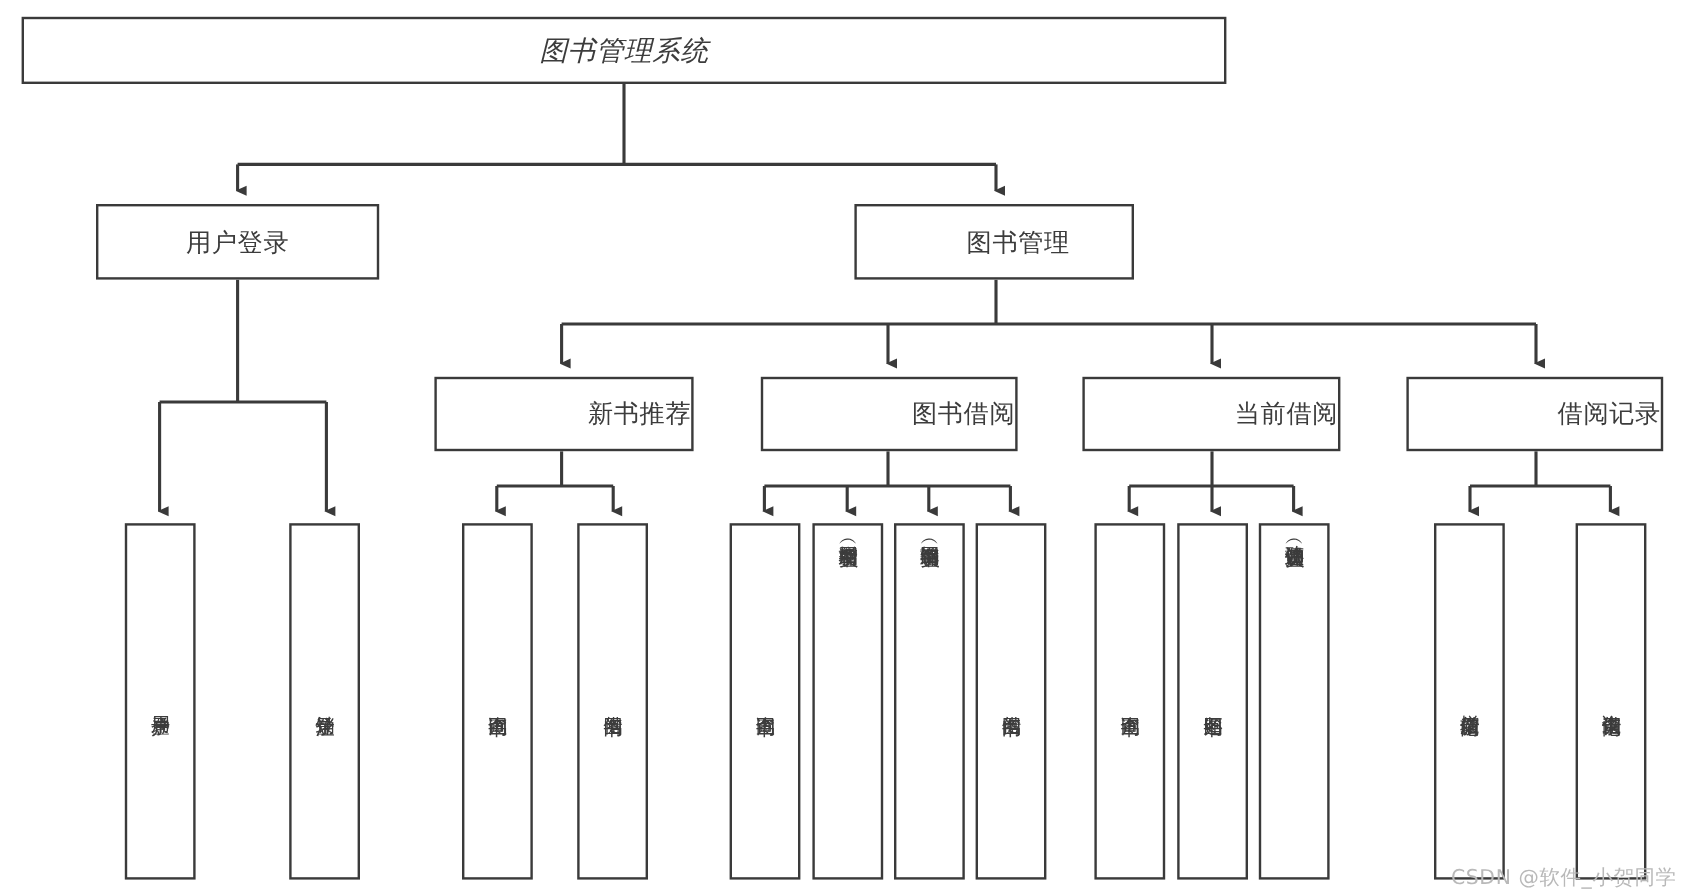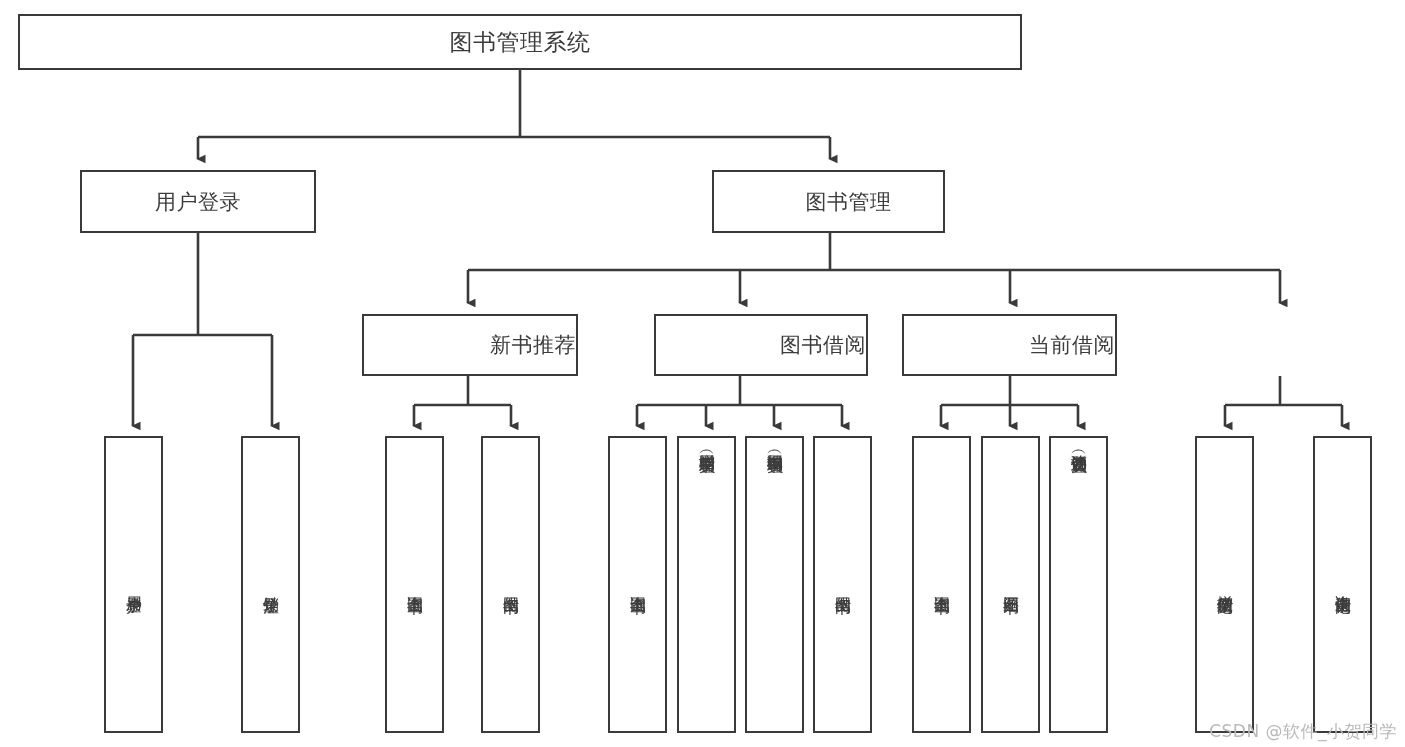--- a/index.html
+++ b/index.html
@@ -124,40 +124,43 @@
       <path d="M 1010 405 L 1010 426" marker-end="url(#arrow)"></path>
       <path d="M 1078 405 L 1078 426" marker-end="url(#arrow)"></path>
 
       <path d="M 1280 376 L 1280 405"></path>
       <path d="M 1225 405 L 1342 405"></path>
       <path d="M 1225 405 L 1225 426" marker-end="url(#arrow)"></path>
       <path d="M 1342 405 L 1342 426" marker-end="url(#arrow)"></path>
     </g>
   </svg>
 
-  <div class="node level0" style="left:18px; top:14px; width:1004px; height:56px;">
+  <div class="node level0" style="left:18px; top:14px; width:1004px; height:56px;font-style:italic;">
     <span class="node-label">图书管理系统</span>
   </div>
 
   <div class="node level1" style="left:80px; top:170px; width:236px; height:63px;">
     <span class="node-label">用户登录</span>
   </div>
   <div class="node level1" style="left:712px; top:170px; width:233px; height:63px;padding-left:40px;">
     <span class="node-label">图书管理</span>
   </div>
 
   <div class="node level2" style="left:362px; top:314px; width:216px; height:62px;">
     <span class="node-label">新书推荐</span>
   </div>
-  <div class="node level2" style="left:654px; top:314px; width:214px; height:62px;">
+  <div class="node level2" style="left:634px; top:314px; width:214px; height:62px;">
     <span class="node-label">图书借阅</span>
   </div>
   <div class="node level2" style="left:902px; top:314px; width:215px; height:62px;">
     <span class="node-label">当前借阅</span>
   </div>
+  <div class="node level2" style="left:1172px; top:314px; width:214px; height:62px;">
+    <span class="node-label">借阅记录</span>
+  </div>
 
   <div class="node vert" style="left:104px; top:436px; width:59px; height:297px;">
     <span class="node-label">用户登录</span>
   </div>
   <div class="node vert" style="left:241px; top:436px; width:59px; height:297px;">
     <span class="node-label">注销登录</span>
   </div>
 
   <div class="node vert" style="left:385px; top:436px; width:59px; height:297px;">
     <span class="node-label">查询图书</span>

